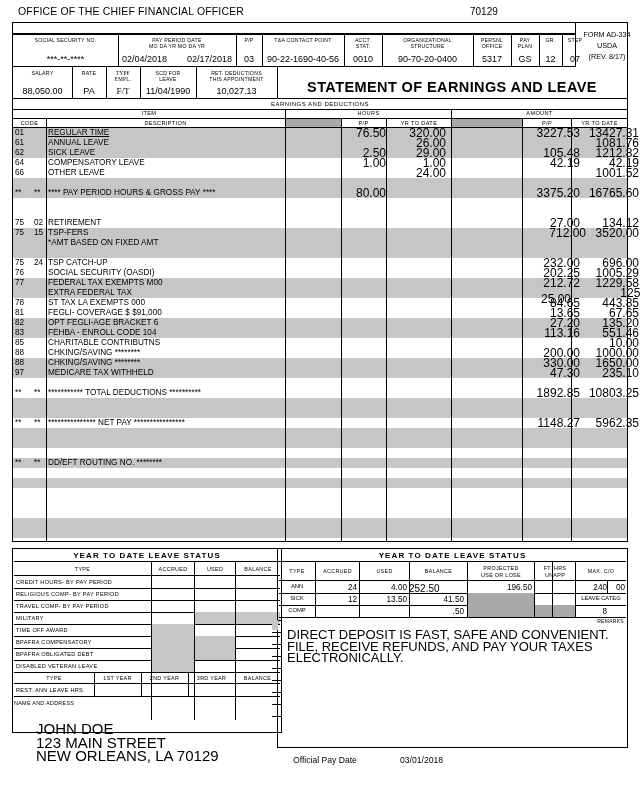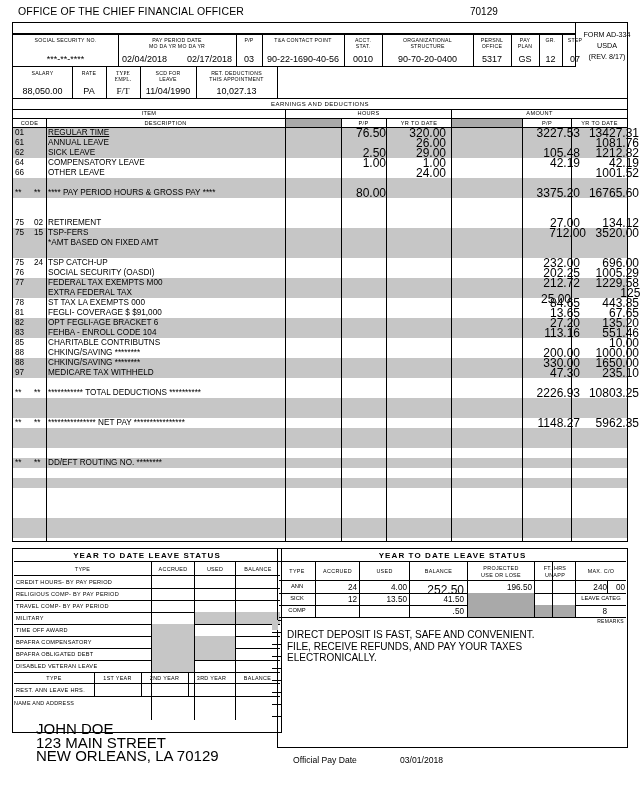--- a/index.html
+++ b/index.html
@@ -37,21 +37,21 @@
   
   .earn-head{font-size:5.6px;text-align:center;letter-spacing:.35px;}
   .rowtxt{font-size:8.2px;line-height:10px;white-space:nowrap;}
   .numtxt{font-size:12px;line-height:10px;text-align:right;}
   .codetxt{font-size:8.2px;line-height:10px;}
 
   
   .lv-title{font-size:8px;font-weight:bold;text-align:center;letter-spacing:1.1px;}
   .lv-hd{font-size:5.4px;text-align:center;letter-spacing:.3px;line-height:6.5px;}
   .lv-tp{font-size:5.6px;letter-spacing:.3px;}
-  .dd-note{font-size:10px;line-height:11.5px;}
+  .dd-note{font-size:13px;line-height:11.5px;}
   #name-addr-lab{font-size:5.4px;letter-spacing:.3px;}
   .addr{font-size:15px;line-height:13.5px;}
   #paydate-lab{font-size:8.6px;}
   #paydate-val{font-size:8.6px;}
 </style>
 </head>
 <body>
 
 <div class="page">
 
@@ -161,20 +161,21 @@
   <div class="abs hcell" style="left:140px;top:67px;width:56px;height:31px;">
     <div class="hlab">SCD FOR</div>
     <div class="hlab" style="padding-top:0">LEAVE</div>
     <div class="hval">11/04/1990</div>
   </div>
   <div class="abs hcell" style="left:196px;top:67px;width:81px;height:31px;">
     <div class="hlab">RET.  DEDUCTIONS</div>
     <div class="hlab" style="padding-top:0">THIS APPOINTMENT</div>
     <div class="hval">10,027.13</div>
   </div>
+  <div class="abs" id="stmt-title" style="left:277px;top:79px;width:350px;">STATEMENT OF EARNINGS AND LEAVE</div>
 
   <div class="abs" style="left:13px;top:99px;width:614px;height:10px;">
     <div class="earn-head" style="font-size:6px;padding-top:2px;letter-spacing:.5px;">EARNINGS AND DEDUCTIONS</div>
   </div>
   <div class="abs hline" style="left:13px;top:109px;width:614px;"></div>
 
   <div class="abs hline" style="left:13px;top:118px;width:614px;"></div>
   <div class="abs earn-head" style="left:13px;top:110px;width:272px;">ITEM</div>
   <div class="abs earn-head" style="left:286px;top:110px;width:165px;">HOURS</div>
   <div class="abs earn-head" style="left:452px;top:110px;width:175px;">AMOUNT</div>
@@ -303,21 +304,21 @@
       <div class="abs shade" style="left: 0px; top: 240px; width: 614px; height: 10px;"></div>
       <div class="abs codetxt" style="left: 2px; top: 240px; width: 18px;">97</div>
       <div class="abs rowtxt" style="left: 35px; top: 240px; width: 250px;">MEDICARE TAX WITHHELD</div>
       <div class="abs numtxt" style="left: 509px; top: 240px; width: 58px;">47.30</div>
       <div class="abs numtxt" style="left: 558px; top: 240px; width: 68px;">235.10</div>
       <div class="abs" style="left: 0px; top: 250px; width: 614px; height: 10px;"></div>
       <div class="abs" style="left: 0px; top: 260px; width: 614px; height: 10px;"></div>
       <div class="abs codetxt" style="left: 2px; top: 260px; width: 18px;">**</div>
       <div class="abs codetxt" style="left: 21px; top: 260px; width: 18px;">**</div>
       <div class="abs rowtxt" style="left: 35px; top: 260px; width: 250px;">*********** TOTAL DEDUCTIONS **********</div>
-      <div class="abs numtxt" style="left: 509px; top: 260px; width: 58px;">2226.93</div>
+      <div class="abs numtxt" style="left: 509px; top: 260px; width: 58px;">1892.85</div>
       <div class="abs numtxt" style="left: 558px; top: 260px; width: 68px;">10803.25</div>
       <div class="abs shade" style="left: 0px; top: 270px; width: 614px; height: 10px;"></div>
       <div class="abs shade" style="left: 0px; top: 280px; width: 614px; height: 10px;"></div>
       <div class="abs" style="left: 0px; top: 290px; width: 614px; height: 10px;"></div>
       <div class="abs codetxt" style="left: 2px; top: 290px; width: 18px;">**</div>
       <div class="abs codetxt" style="left: 21px; top: 290px; width: 18px;">**</div>
       <div class="abs rowtxt" style="left: 35px; top: 290px; width: 250px;">*************** NET PAY ****************</div>
       <div class="abs numtxt" style="left: 509px; top: 290px; width: 58px;">1148.27</div>
       <div class="abs numtxt" style="left: 558px; top: 290px; width: 68px;">5962.35</div>
       <div class="abs shade" style="left: 0px; top: 300px; width: 614px; height: 10px;"></div>
@@ -462,21 +463,21 @@
 USE OR LOSE</div>
   <div class="abs lv-hd" style="left:535px;top:565px;width:40px;white-space:pre-line;">FT. HRS
 UNAPP</div>
   <div class="abs lv-hd" style="left:576px;top:568px;width:50px;">MAX.  C/O</div>
   <div class="abs hline" style="left:279px;top:580px;width:347px;"></div>
 
   <div class="abs" id="leave-right-rows" style="left:279px;top:581px;width:347px;height:36px;">
       <div class="abs" style="left: 0px; top: 2px; width: 36px; text-align: center; font-size: 5.8px;">ANN</div>
       <div class="abs" style="left: 38px; top: 2px; width: 40px; text-align: right; font-size: 8.2px;">24</div>
       <div class="abs" style="left: 82px; top: 2px; width: 46px; text-align: right; font-size: 8.2px;">4.00</div>
-      <div class="abs" style="left: 130px; top: 2px; width: 55px; text-align: right; font-size: 12px;">252.50</div>
+      <div class="abs" style="left: 130px; top: 2px; width: 55px; text-align: left; font-size: 10px;">252.50</div>
       <div class="abs" style="left: 190px; top: 2px; width: 63px; text-align: right; font-size: 8.2px;">196.50</div>
       <div class="abs" style="left: 297px; top: 2px; width: 31px; text-align: right; font-size: 8.2px;">240</div>
       <div class="abs" style="left: 330px; top: 2px; width: 16px; text-align: right; font-size: 8.2px;">00</div>
       <div class="abs hline" style="left: 0px; top: 12px; width: 347px;"></div>
       <div class="abs shade-d" style="left: 188px; top: 12px; width: 67px; height: 12px;"></div>
       <div class="abs" style="left: 0px; top: 14px; width: 36px; text-align: center; font-size: 5.8px;">SICK</div>
       <div class="abs" style="left: 38px; top: 14px; width: 40px; text-align: right; font-size: 8.2px;">12</div>
       <div class="abs" style="left: 82px; top: 14px; width: 46px; text-align: right; font-size: 8.2px;">13.50</div>
       <div class="abs" style="left: 130px; top: 14px; width: 55px; text-align: right; font-size: 8.2px;">41.50</div>
       <div class="abs" style="left: 298px; top: 14px; width: 48px; text-align: center; font-size: 5.8px;">LEAVE  CATEG</div>

